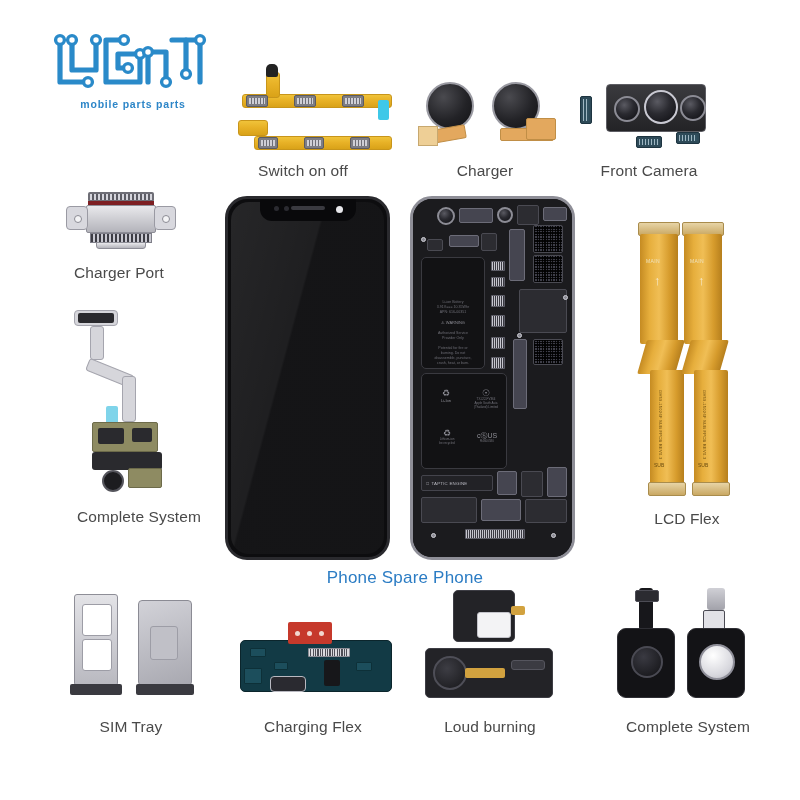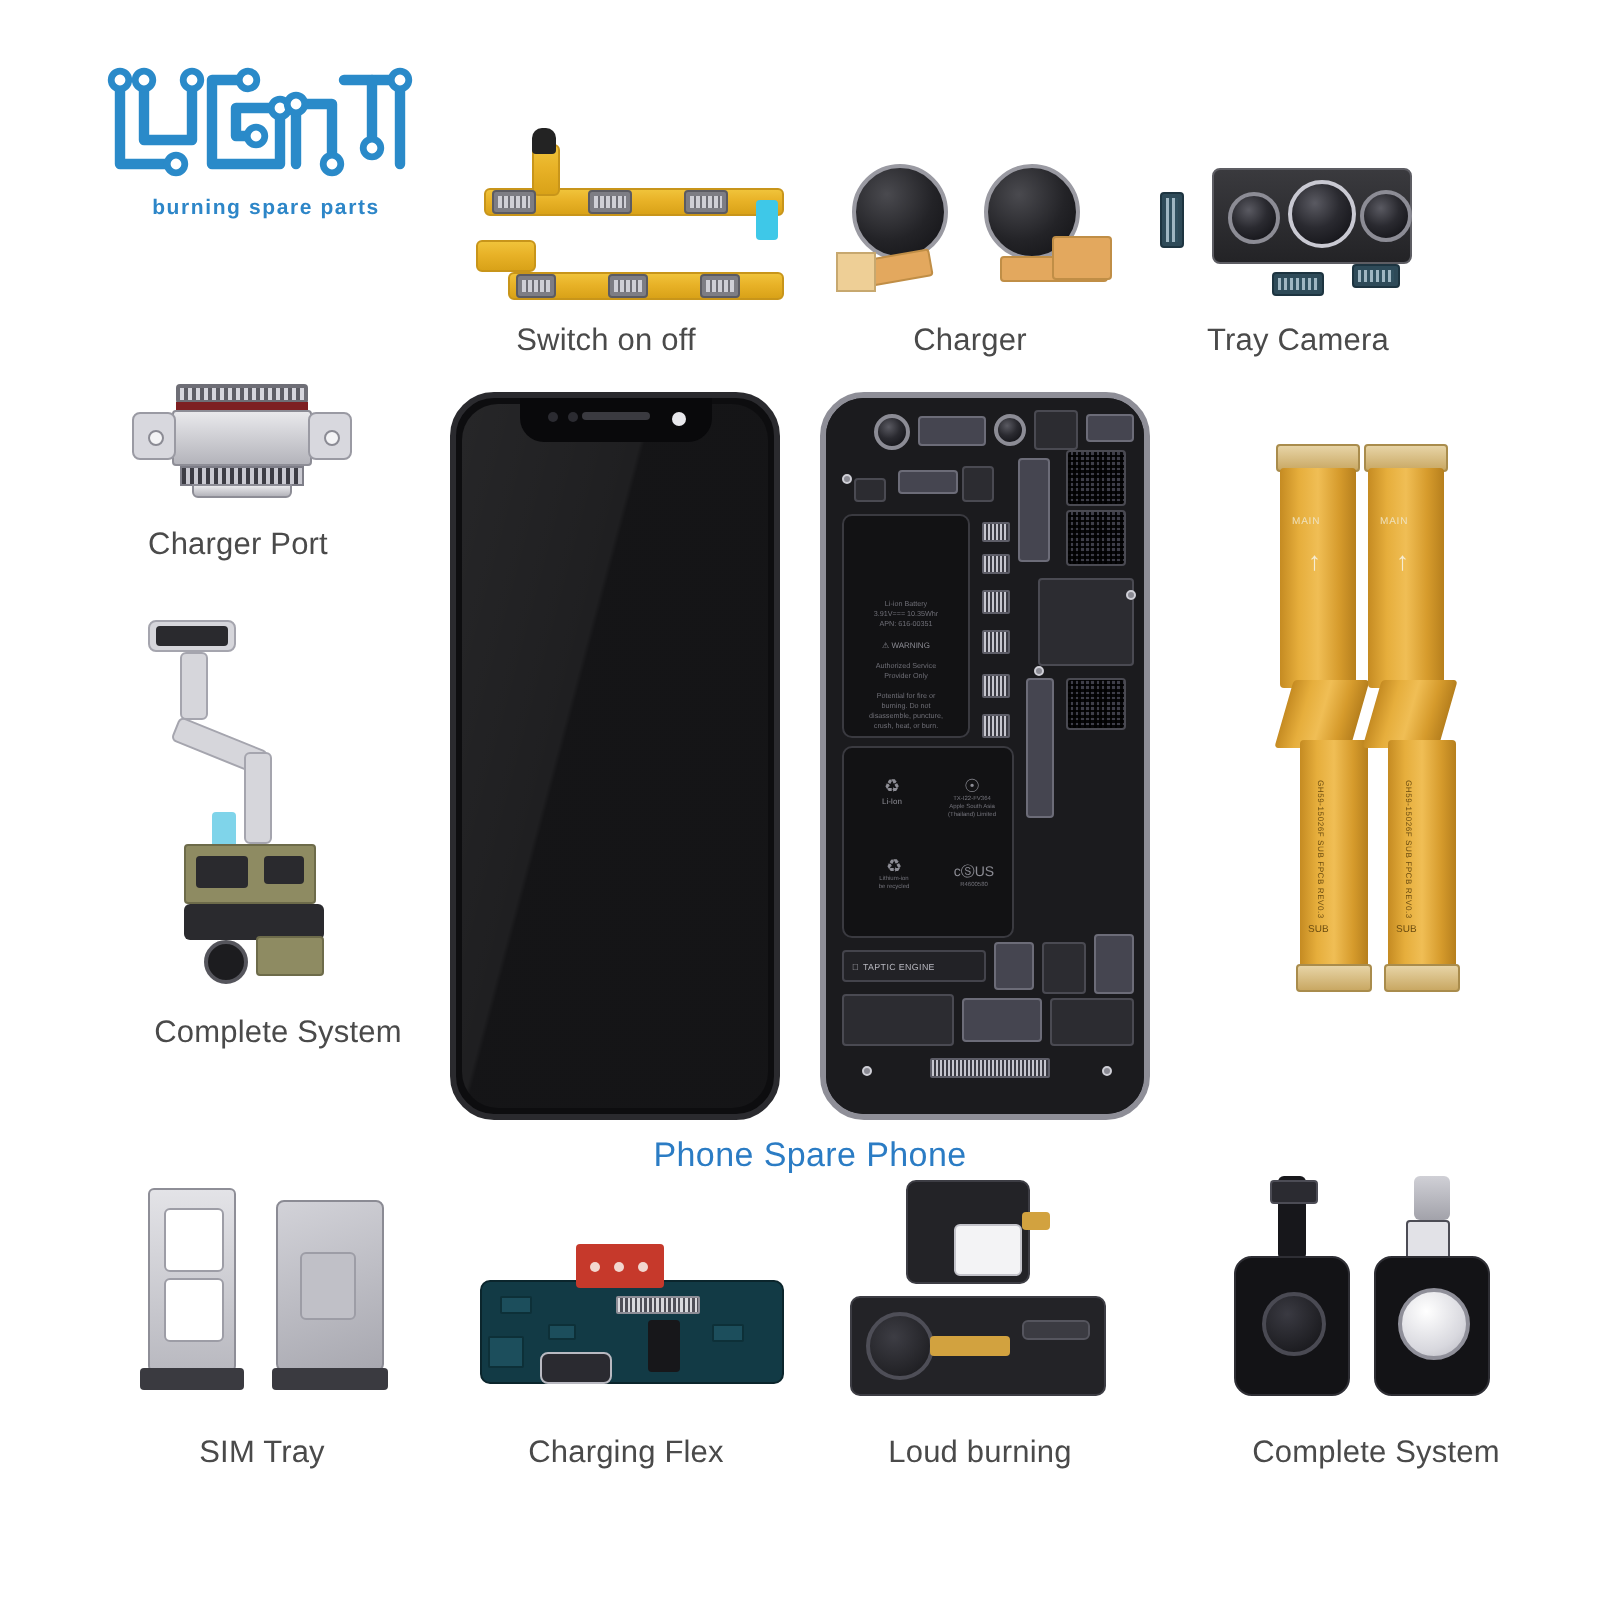--- a/index.html
+++ b/index.html
@@ -337,21 +337,21 @@
         <circle cx="40" cy="58" r="4.4"></circle>
         <circle cx="76" cy="16" r="4.4"></circle>
         <circle cx="92" cy="30" r="4.4"></circle>
         <circle cx="80" cy="44" r="4.4"></circle>
         <circle cx="100" cy="28" r="4.4"></circle>
         <circle cx="118" cy="58" r="4.4"></circle>
         <circle cx="152" cy="16" r="4.4"></circle>
         <circle cx="138" cy="50" r="4.4"></circle>
       </g>
     </svg>
-    <div class="logo-sub">burning spare parts</div>
+    <div class="logo-sub">mobile parts parts</div>
   </div>
 
   <div class="cell" style="left:238px; top:58px; width:160px; height:96px;">
 
     <div class="ribbon" style="left:4px; top:36px; width:150px; height:14px;"></div>
     <div class="ribbon" style="left:28px; top:14px; width:14px; height:26px;"></div>
     <div class="btn-cap" style="left:28px; top:6px; width:12px; height:13px; border-radius:5px 5px 2px 2px;"></div>
     <div class="ribbon-pad" style="left:8px; top:37px; width:22px; height:12px;"></div>
     <div class="ribbon-pad" style="left:56px; top:37px; width:22px; height:12px;"></div>
     <div class="ribbon-pad" style="left:104px; top:37px; width:22px; height:12px;"></div>
@@ -378,21 +378,21 @@
 
   <div class="cell" style="left:572px; top:82px; width:165px; height:78px;">
     <div class="cam-frame" style="left:34px; top:2px; width:100px; height:48px;"></div>
     <div class="cam-lens" style="left:42px; top:14px; width:26px; height:26px;"></div>
     <div class="cam-lens big" style="left:72px; top:8px; width:34px; height:34px;"></div>
     <div class="cam-lens" style="left:108px; top:13px; width:26px; height:26px;"></div>
     <div class="cam-conn" style="left:8px; top:14px; width:12px; height:28px;"></div>
     <div class="cam-conn" style="left:64px; top:54px; width:26px; height:12px;"></div>
     <div class="cam-conn" style="left:104px; top:50px; width:24px; height:12px;"></div>
   </div>
-  <div class="caption" style="left:569px; top:162px; width:160px;">Tray Camera</div>
+  <div class="caption" style="left:569px; top:162px; width:160px;">Front Camera</div>
 
   <div class="cell" style="left:62px; top:190px; width:120px; height:62px;">
     <div class="cp-top" style="left:26px; top:2px; width:66px; height:10px;"></div>
     <div class="cp-red" style="left:26px; top:11px; width:66px; height:5px;"></div>
     <div class="cp-body" style="left:24px; top:15px; width:70px; height:28px;"></div>
     <div class="cp-ear" style="left:4px; top:16px; width:22px; height:24px;"></div>
     <div class="cp-ear" style="left:92px; top:16px; width:22px; height:24px;"></div>
     <div class="cp-pins" style="left:28px; top:43px; width:62px; height:10px;"></div>
     <div class="cp-body" style="left:34px; top:52px; width:50px; height:7px; border-radius:0 0 3px 3px;"></div>
   </div>
@@ -522,20 +522,21 @@
     <div class="lf-end" style="left:50px; top:0px; width:42px; height:14px;"></div>
     <div class="lf-strip" style="left:52px; top:12px; width:38px; height:110px;"></div>
     <div class="lf-strip" style="left:54px; top:118px; width:38px; height:34px; transform:skewX(-16deg);"></div>
     <div class="lf-strip" style="left:62px; top:148px; width:34px; height:114px;"></div>
     <div class="lf-end" style="left:60px; top:260px; width:38px; height:14px;"></div>
     <div class="lf-main" style="left:58px; top:36px;">MAIN</div>
     <div class="lf-arrow" style="left:66px; top:52px;">↑</div>
     <div class="lf-txt" style="left:70px; top:168px; height:76px;">GH59-15026F SUB FPCB REV0.3</div>
     <div class="lf-sub" style="left:66px; top:240px;">SUB</div>
   </div>
+  <div class="caption" style="left:607px; top:510px; width:160px;">LCD Flex</div>
 
   <div class="cell" style="left:66px; top:592px; width:140px; height:108px;">
     <div class="sim" style="left:8px; top:2px; width:44px; height:92px;">
       <div class="sim-hole" style="left:7px; top:9px; width:30px; height:32px;"></div>
       <div class="sim-hole" style="left:7px; top:44px; width:30px; height:32px;"></div>
     </div>
     <div class="sim-lip" style="left:4px; top:92px; width:52px; height:11px; border-radius:2px;"></div>
     <div class="sim-plate" style="left:72px; top:8px; width:54px; height:86px;"></div>
     <div class="sim-hole" style="left:84px; top:34px; width:28px; height:34px; background:#c0c0c7;"></div>
     <div class="sim-lip" style="left:70px; top:92px; width:58px; height:11px;"></div>

